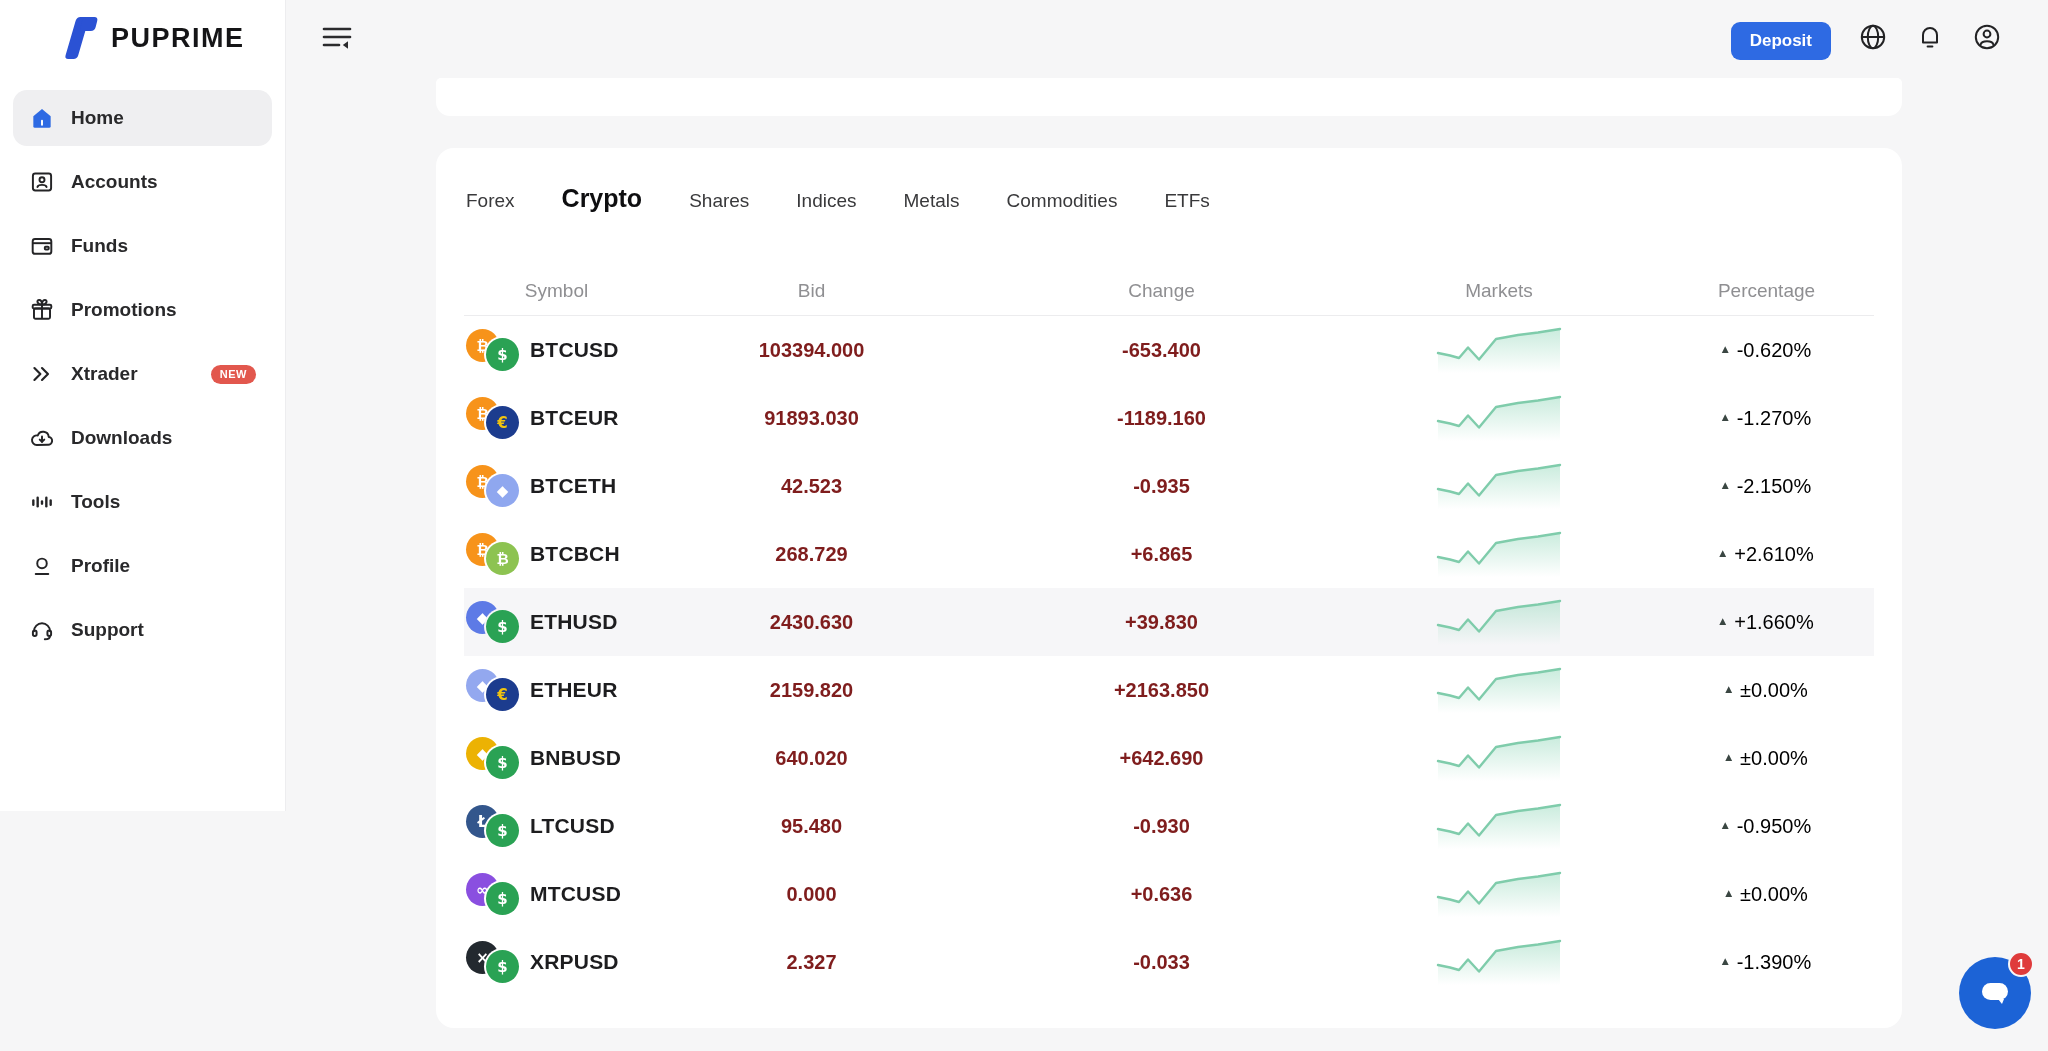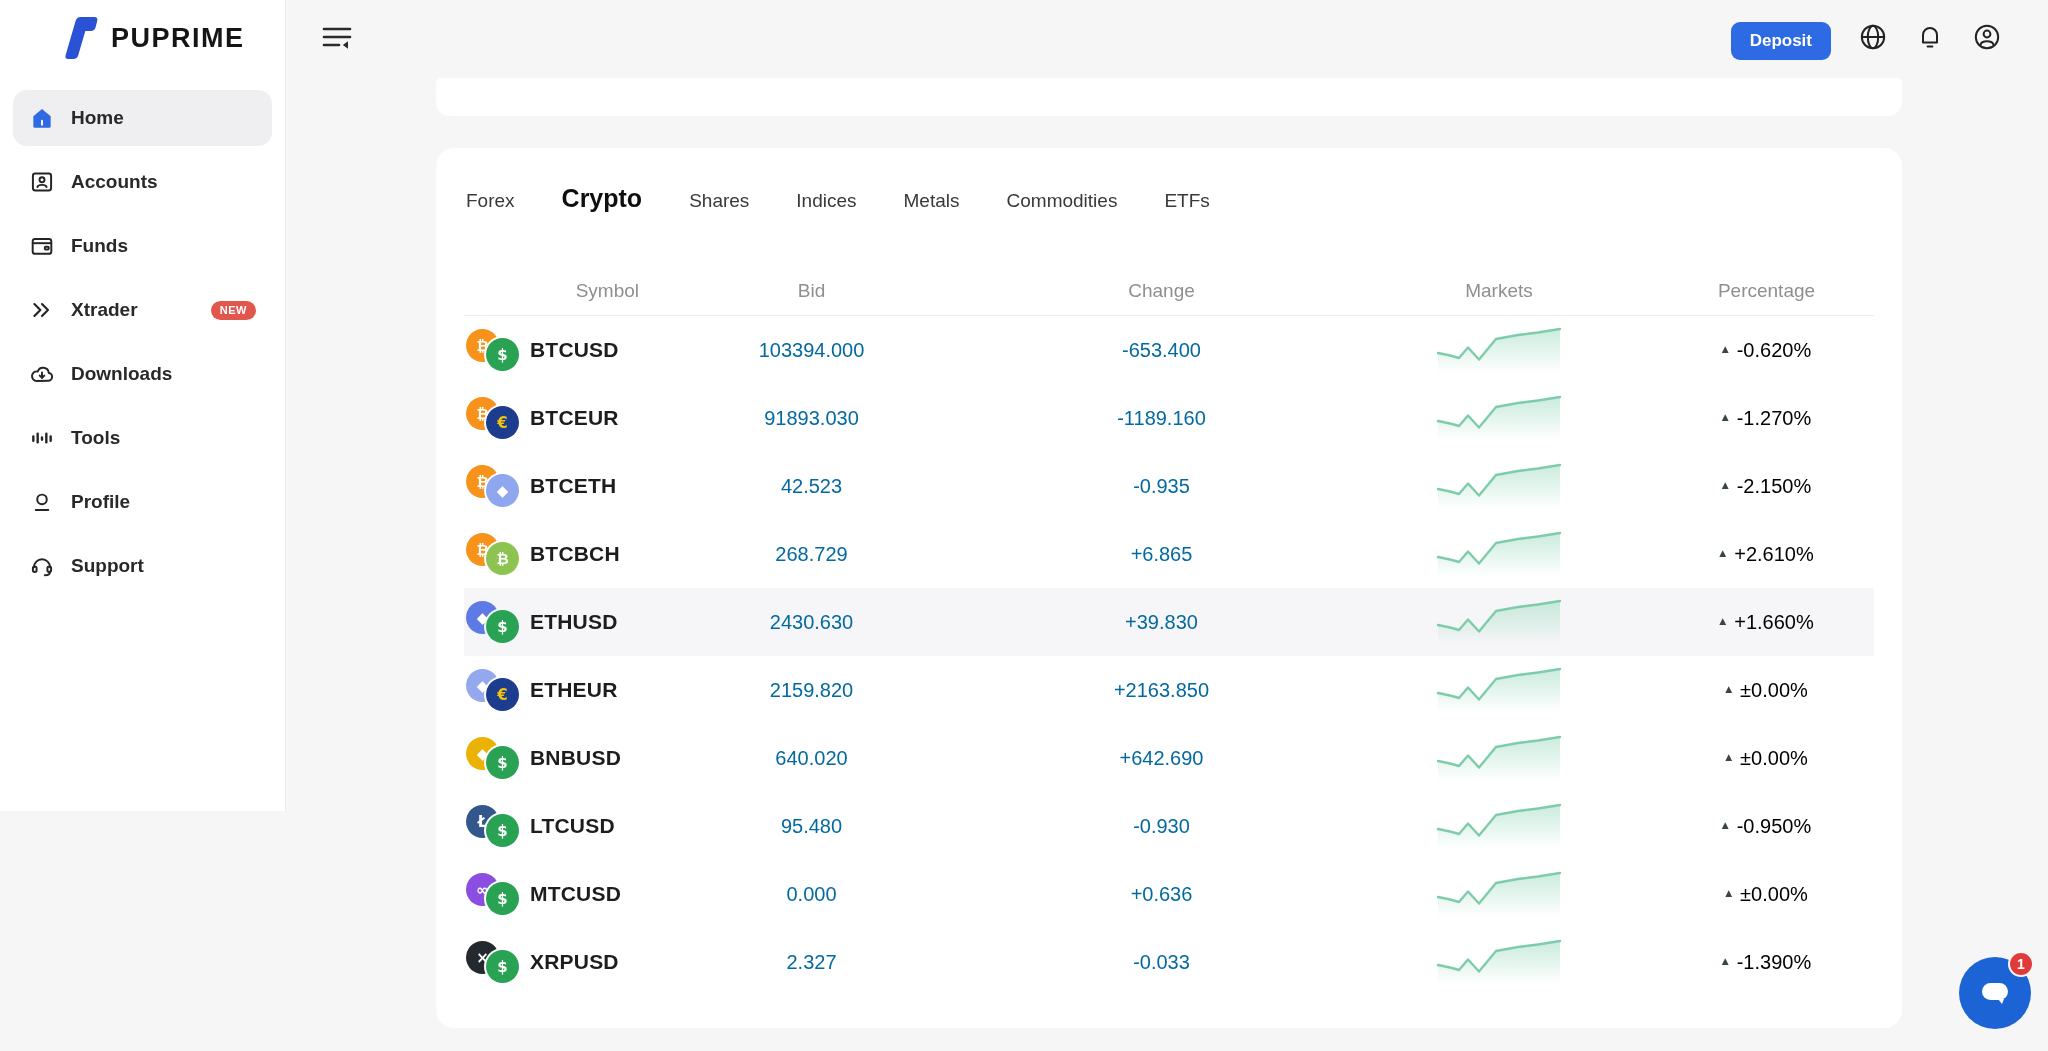--- a/index.html
+++ b/index.html
@@ -55,38 +55,38 @@
   .tab { font-size:19px; color:#39393b; cursor:pointer; white-space:nowrap; }
   .tab.active { font-size:25px; font-weight:800; color:#0e0e10; }
   
   .table { margin:0 28px; }
   .thead {
     display:grid; grid-template-columns:175px 345px 355px 320px 1fr;
     height:50px; margin-top:53px; align-items:center;
     border-bottom:1px solid #ececee;
   }
   .th { font-size:19px; color:#8f8f92; text-align:center; }
-  .th.sym { text-align:right; padding-left:10px; }
+  .th.sym { text-align:center; padding-left:10px; }
   .trow {
     display:grid; grid-template-columns:175px 345px 355px 320px 1fr;
     height:68px; align-items:center; cursor:pointer;
   }
   .trow.hl { background:#f6f6f8; }
   .cell.sym { display:flex; align-items:center; padding-left:2px; }
   .coins { position:relative; width:54px; height:46px; flex:0 0 auto; }
   .coin {
     position:absolute; width:33px; height:33px; border-radius:50%;
     display:flex; align-items:center; justify-content:center;
     font-family:"DejaVu Sans", sans-serif; font-size:15px; font-weight:700; color:#fff;
   }
   .coin.c1 { left:0; top:2px; z-index:1; }
   .coin.c2 { left:20px; top:11px; z-index:2; box-shadow:0 0 0 2px #fff; }
   .trow.hl .coin.c2 { box-shadow:0 0 0 2px #f6f6f8; }
   .symname { font-size:21px; font-weight:700; color:#1d1d1f; margin-left:10px; letter-spacing:0.2px; }
-  .cell.num { font-size:20px; color:#0369a1; text-align:center; }
+  .cell.num { font-size:20px; color:#7f1d1d; text-align:center;font-weight:bold; }
   .cell.mkt { display:flex; justify-content:center; }
   .spark { width:132px; height:48px; }
   .cell.pct { display:flex; align-items:center; justify-content:center; gap:8px; }
   .tri { font-family:"DejaVu Sans", sans-serif; font-size:9px; color:#3a4642; transform:translateY(-1px); }
   .pct-val { font-size:20px; color:#000000; }
   
   .chat-btn {
     position:absolute; left:1959px; top:957px; width:72px; height:72px;
     background:#1c63d6; border-radius:50%; cursor:pointer; z-index:9;
     display:flex; align-items:center; justify-content:center;
@@ -126,20 +126,29 @@
       </svg>
       <span class="nlabel">Accounts</span>
     </div>
     <div class="nav-item">
       <svg class="nicon" viewBox="0 0 24 24" fill="none" stroke="currentColor" stroke-width="1.8">
         <rect x="3.4" y="5.6" width="17.2" height="13.6" rx="2.2"></rect>
         <path d="M3.4 9.4 h17.2"></path>
         <rect x="14.6" y="12.6" width="3.6" height="2.6" rx="0.8"></rect>
       </svg>
       <span class="nlabel">Funds</span>
+    </div>
+    <div class="nav-item">
+      <svg class="nicon" viewBox="0 0 24 24" fill="none" stroke="currentColor" stroke-width="1.8">
+        <rect x="4.6" y="10.6" width="14.8" height="9.4" rx="1.4"></rect>
+        <rect x="3.4" y="7.2" width="17.2" height="3.4" rx="1.2"></rect>
+        <line x1="12" y1="7.2" x2="12" y2="20"></line>
+        <path d="M12 7 c-4.5 0 -5.5 -4.2 -2.6 -4.2 c2 0 2.6 2.4 2.6 4.2 c0 -1.8 0.6 -4.2 2.6 -4.2 c2.9 0 1.9 4.2 -2.6 4.2 Z"></path>
+      </svg>
+      <span class="nlabel">Promotions</span>
     </div>
     <div class="nav-item">
       <svg class="nicon" viewBox="0 0 24 24" fill="none" stroke="currentColor" stroke-width="2" stroke-linecap="round" stroke-linejoin="round">
         <path d="M5 6.5 L10.5 12 L5 17.5"></path>
         <path d="M12 6.5 L17.5 12 L12 17.5"></path>
       </svg>
       <span class="nlabel">Xtrader</span>
       <span class="new-badge">NEW</span>
     </div>
     <div class="nav-item">

